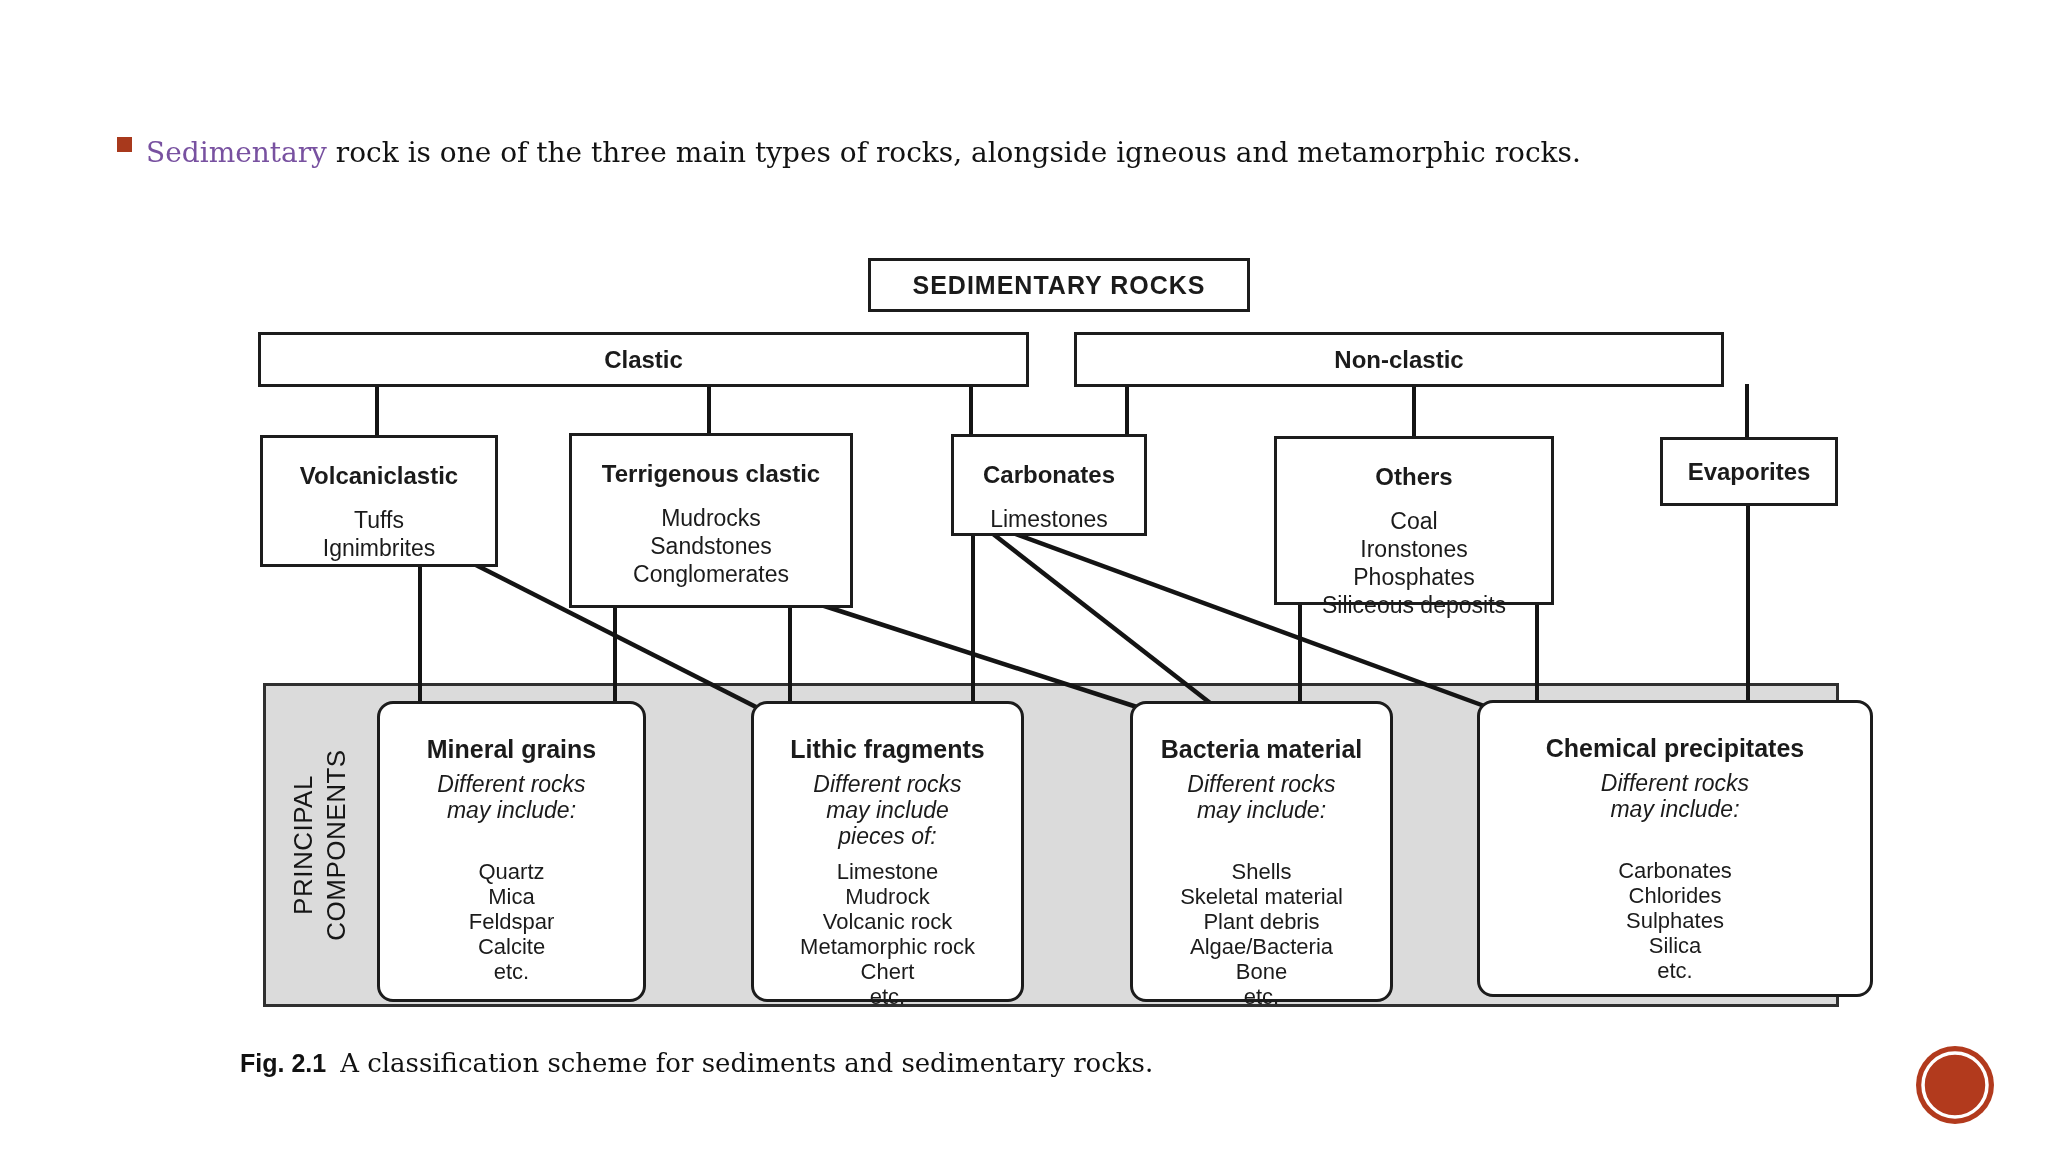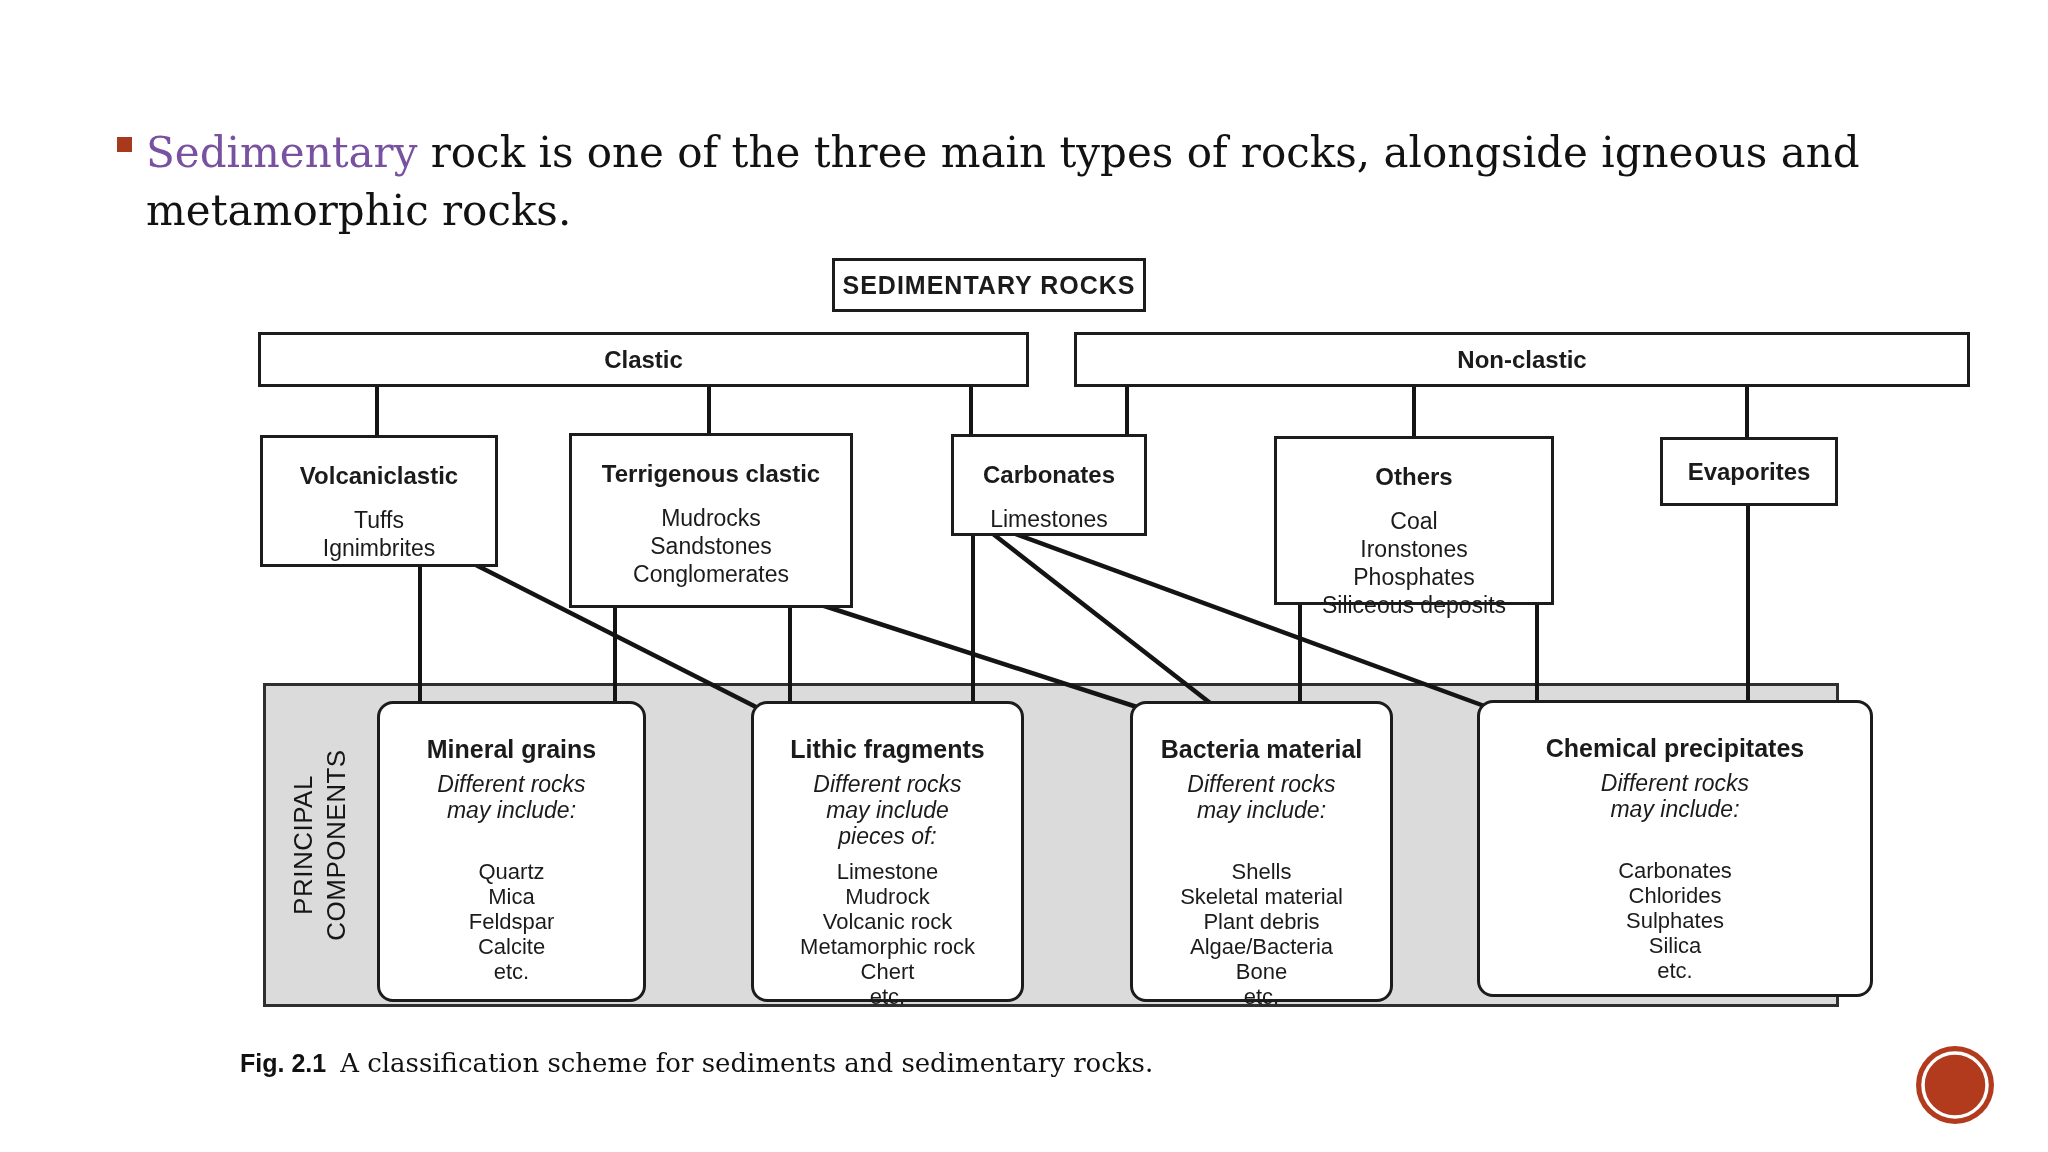--- a/index.html
+++ b/index.html
@@ -2,21 +2,21 @@
 <html><head>
 <meta charset="utf-8">
 <style>
   html,body{margin:0;padding:0;background:#ffffff;}
   .slide{position:relative;width:2048px;height:1152px;background:#ffffff;overflow:hidden;
          font-family:"Liberation Sans",sans-serif;color:#1b1b1b;}
 
   
   .bullet{position:absolute;left:117px;top:137px;width:15px;height:15px;background:#a8391c;}
   .slide-title{position:absolute;left:146px;top:124px;width:1790px;
-               font-family:"DejaVu Serif",serif;font-size:42px;line-height:58px;color:#121212;}
+               font-family:"DejaVu Serif",serif;font-size:28px;line-height:58px;color:#121212;}
   .slide-title .hl{color:#7851a0;}
 
   
   .dbox{position:absolute;background:#ffffff;border:3px solid #1c1c1c;box-sizing:border-box;
         text-align:center;}
   .dbox.center{display:flex;align-items:center;justify-content:center;}
   .root-label{font-weight:bold;font-size:25px;letter-spacing:1px;}
   .branch-label{font-weight:bold;font-size:24px;}
   .cat-box{padding-top:24px;}
   .cat-title{font-weight:bold;font-size:24px;line-height:28px;}
@@ -79,28 +79,28 @@
     <line x1="1300" y1="599" x2="1300" y2="706"></line>
     <line x1="1537" y1="599" x2="1537" y2="705"></line>
     <line x1="1748" y1="500" x2="1748" y2="705"></line>
 
     <line class="diag" x1="466" y1="560" x2="758" y2="708"></line>
     <line class="diag" x1="812" y1="602" x2="1140" y2="708"></line>
     <line class="diag" x1="988" y1="530" x2="1214" y2="706"></line>
     <line class="diag" x1="1005" y1="530" x2="1487" y2="707"></line>
   </svg>
 
-  <div class="dbox center" style="left:832px;top:258px;width:314px;height:54px">
+  <div class="dbox center" style="left:868px;top:258px;width:382px;height:54px">
     <span class="root-label">SEDIMENTARY ROCKS</span>
   </div>
 
   <div class="dbox center" style="left:258px;top:332px;width:771px;height:55px">
     <span class="branch-label">Clastic</span>
   </div>
-  <div class="dbox center" style="left:1074px;top:332px;width:896px;height:55px">
+  <div class="dbox center" style="left:1074px;top:332px;width:650px;height:55px">
     <span class="branch-label">Non-clastic</span>
   </div>
 
   <div class="dbox cat-box" style="left:569px;top:433px;width:284px;height:175px">
     <div class="cat-title">Terrigenous clastic</div>
     <div class="cat-items">Mudrocks
 Sandstones
 Conglomerates</div>
   </div>
   <div class="dbox cat-box" style="left:260px;top:435px;width:238px;height:132px">

